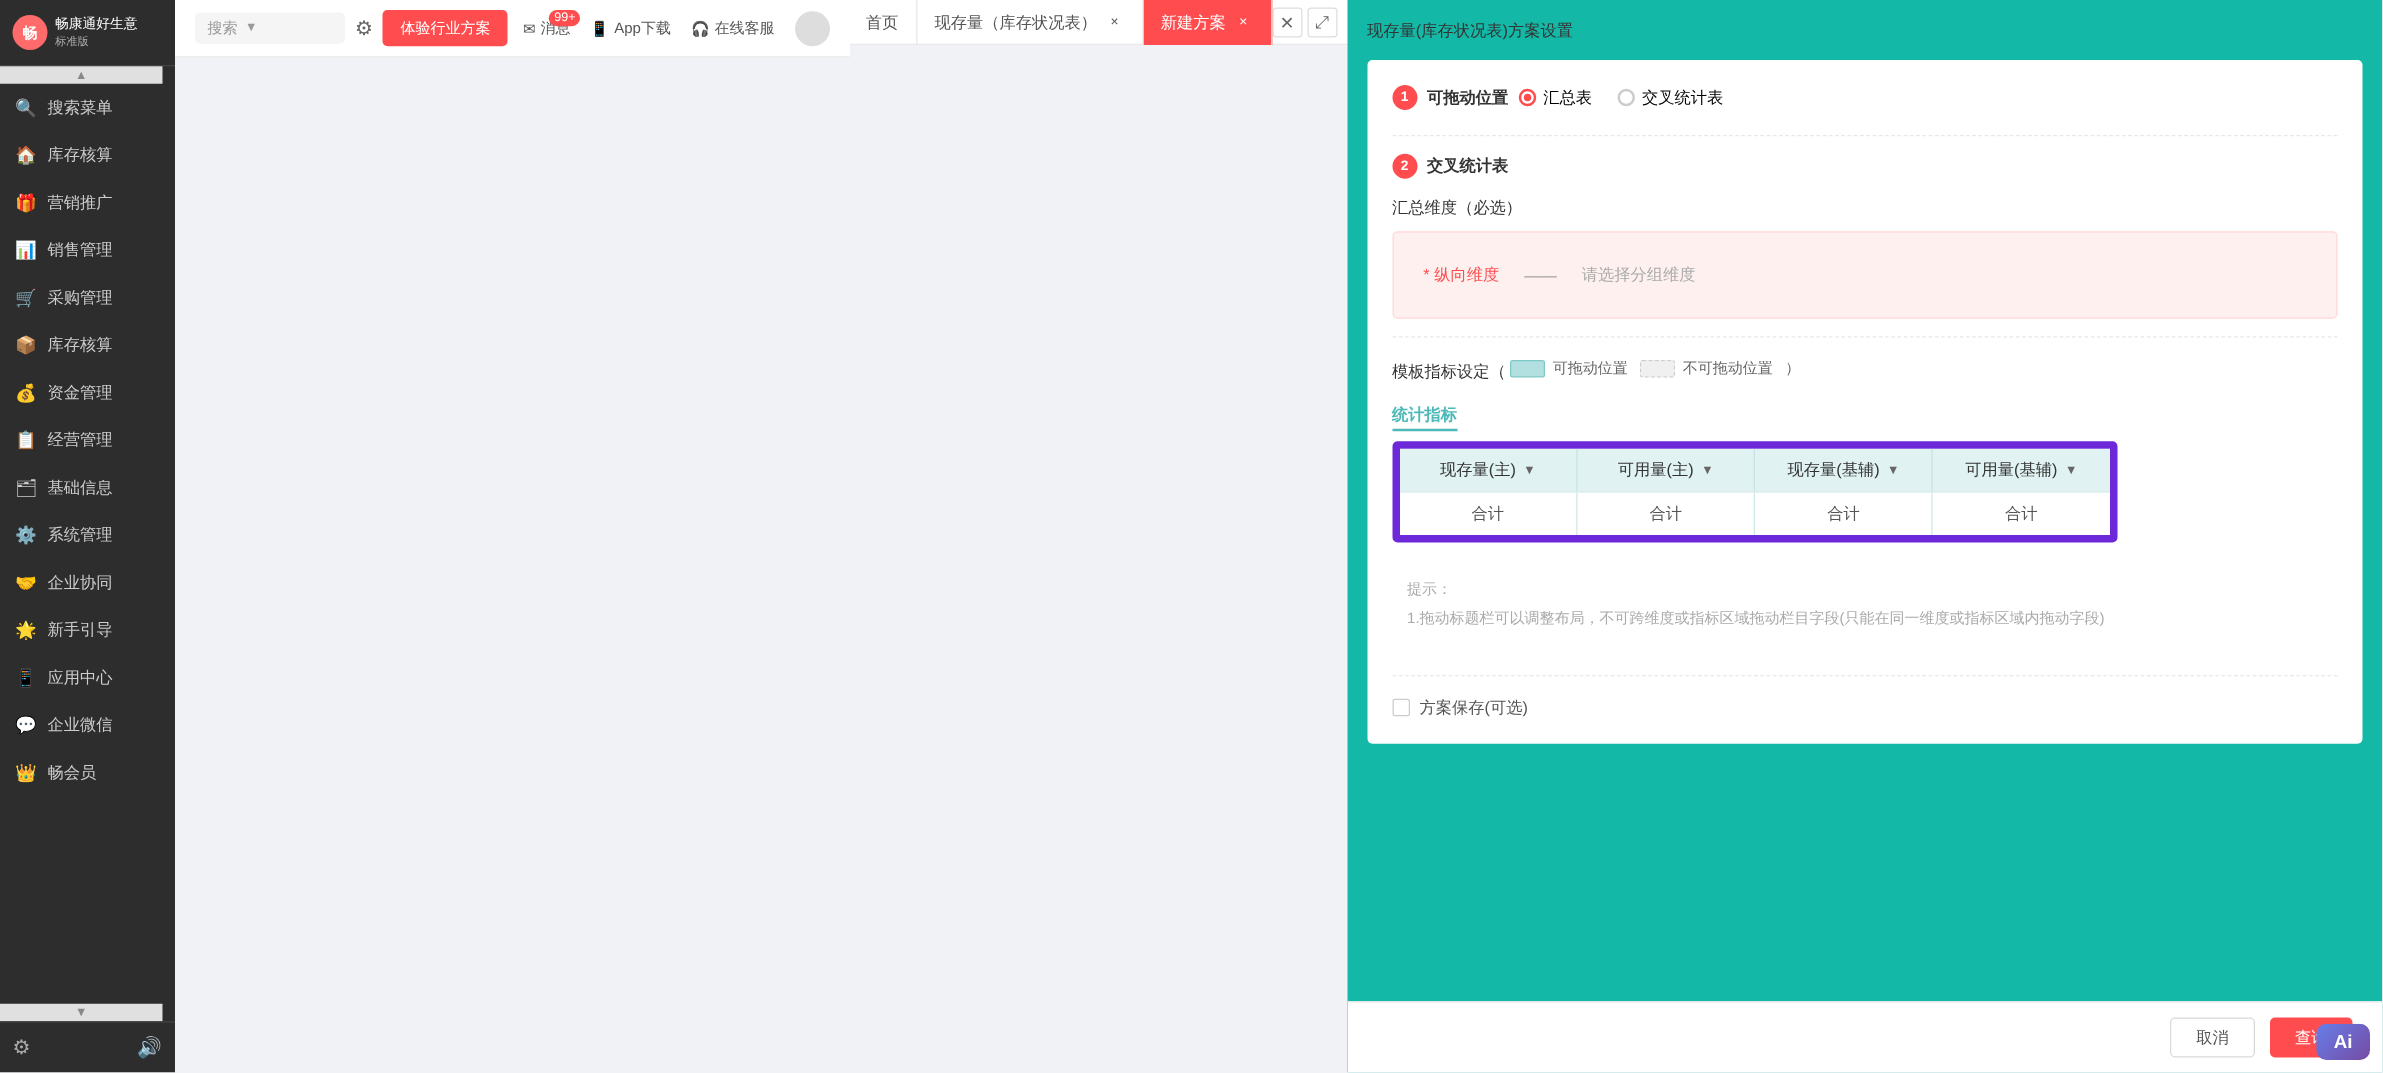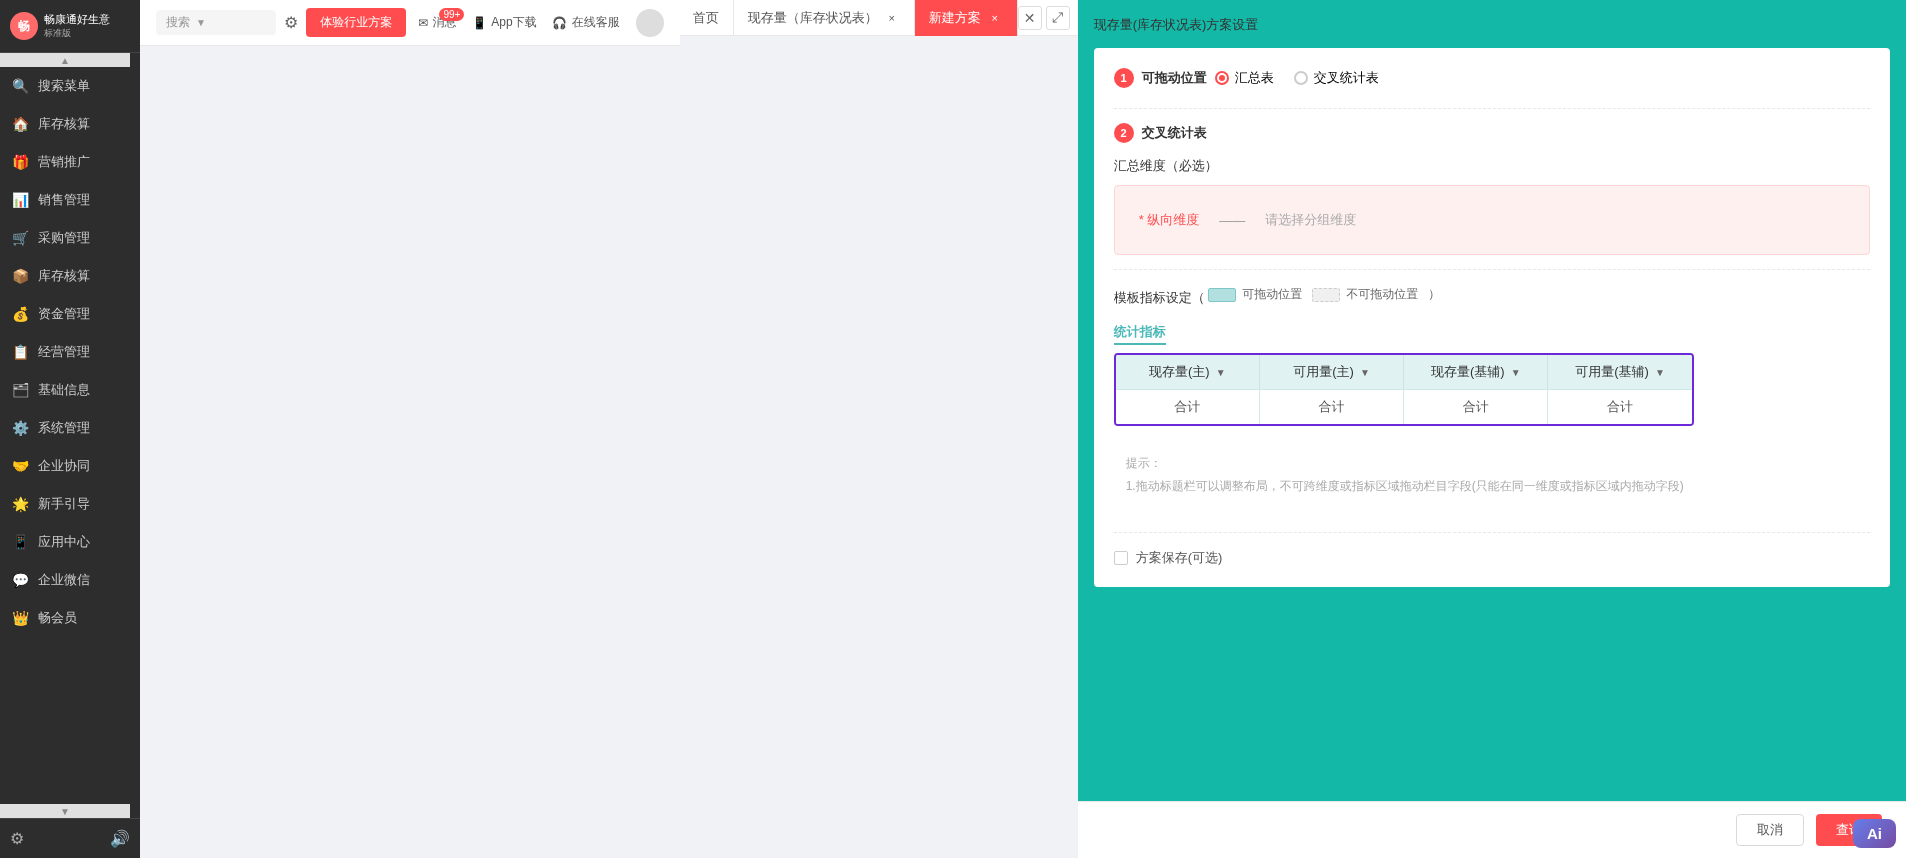--- a/index.html
+++ b/index.html
@@ -220,21 +220,21 @@
     }
     .legend-box.draggable { background: #b2e0e0; border: 1px solid #80c8c8; }
     .legend-box.non-draggable { background: #f0f0f0; border: 1px dashed #ccc; }
 
     
     .stats-label {
       font-size: 13px; color: #4db8b8; font-weight: bold;
       margin-bottom: 8px; border-bottom: 2px solid #4db8b8; display: inline-block; padding-bottom: 2px;
     }
     .stats-table {
-      border: 2px solid #6d28d9;
+      border: 6px solid #6d28d9;
       border-radius: 4px;
       overflow: hidden;
       width: 580px;
     }
     .stats-table-header {
       display: flex;
       background: #e0f2f2;
     }
     .stats-col {
       flex: 1;

